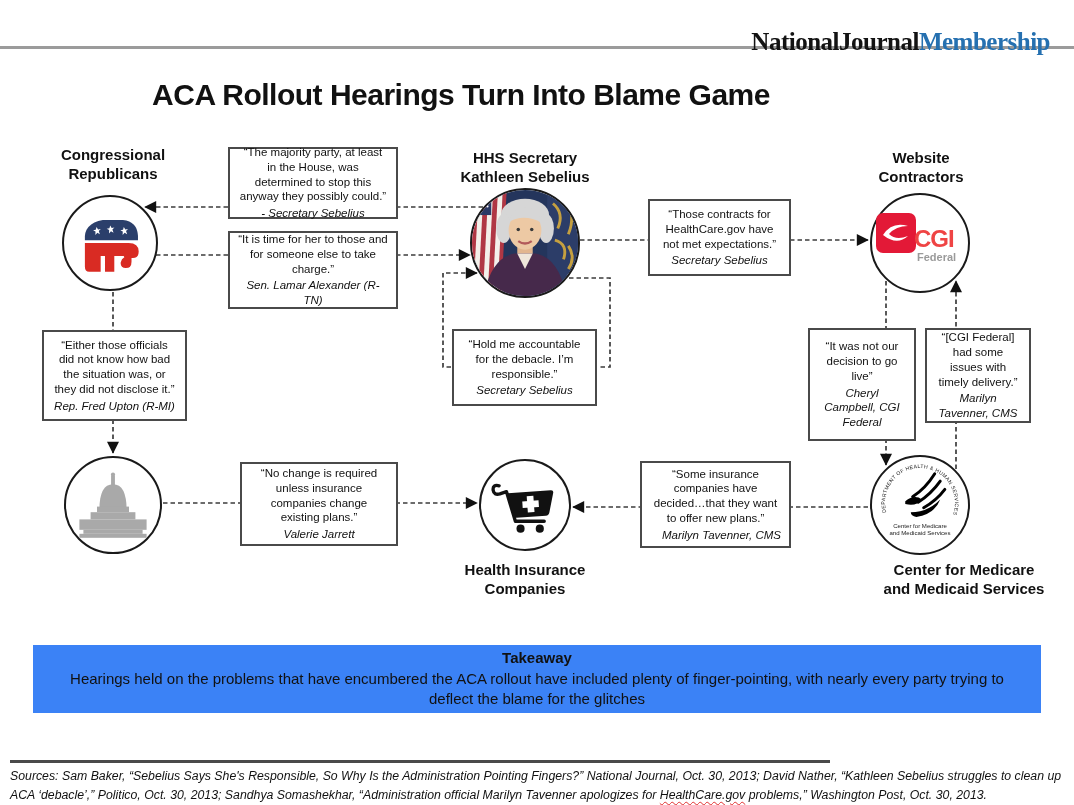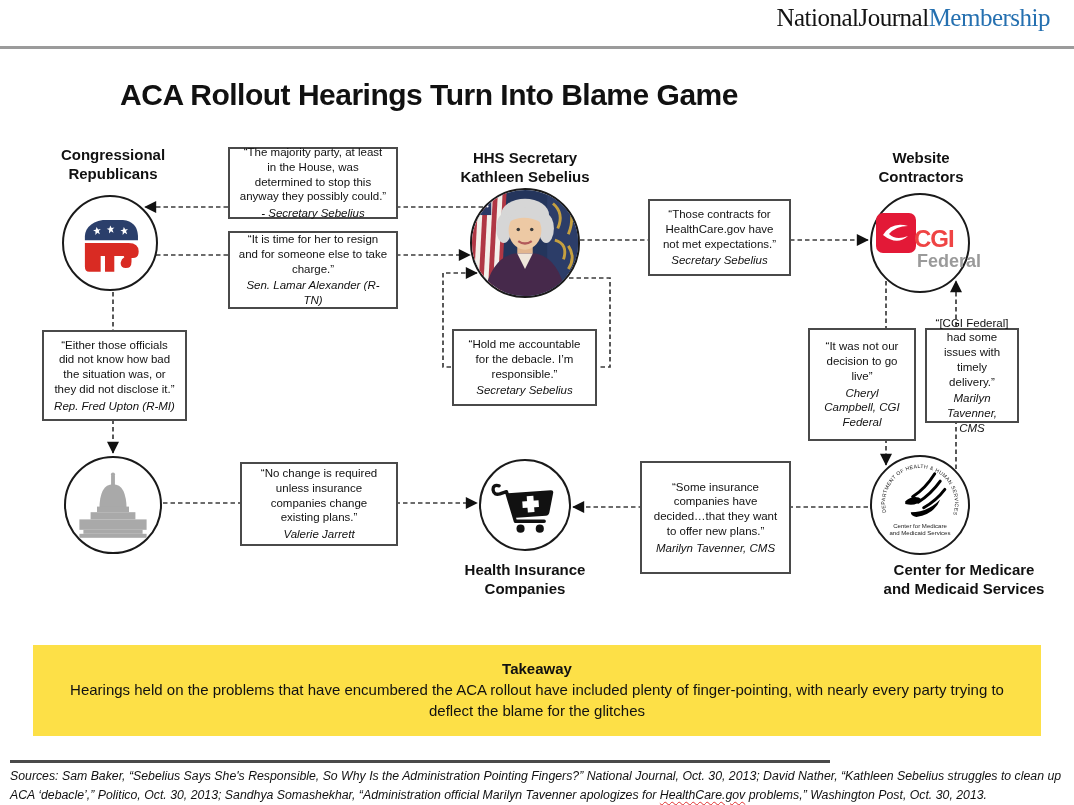--- a/index.html
+++ b/index.html
@@ -1,54 +1,54 @@
 <!DOCTYPE html>
 <html><head>
 <meta charset="utf-8">
 <style>
   html,body{margin:0;padding:0;background:#fff;}
   #stage{position:relative;width:1074px;height:805px;background:#fff;overflow:hidden;
          font-family:"Liberation Sans","DejaVu Sans",sans-serif;color:#111;}
   
-  #brand{position:absolute;top:4px;right:24px;font-family:"Liberation Serif","DejaVu Serif",serif;
-         font-weight:normal;font-size:25px;letter-spacing:-0.5px;z-index:4;}
+  #brand{position:absolute;top:28px;right:24px;font-family:"Liberation Serif","DejaVu Serif",serif;
+         font-weight:bold;font-size:25px;letter-spacing:-0.5px;z-index:4;}
   #brand .accent{}
   #header-rule{position:absolute;left:0;top:46px;width:1074px;height:3px;background:#9b9b9b;z-index:1;}
   
   #page-title{position:absolute;left:0;top:78px;width:858px;text-align:center;
-              font-size:30px;font-weight:bold;letter-spacing:-0.5px;z-index:2;}
+              font-size:30px;font-weight:bold;letter-spacing:-0.5px;z-index:2;padding-left:32px;}
   
   .node-label{position:absolute;font-weight:bold;font-size:15px;line-height:1.25;text-align:center;z-index:2;}
   
   .node-circle{position:absolute;background:#fff;border:2px solid #1a1a1a;border-radius:50%;
                display:flex;align-items:center;justify-content:center;box-sizing:border-box;z-index:3;}
   
   .qbox{position:absolute;background:#fff;border:2px solid #4a4a4a;box-sizing:border-box;
         display:flex;flex-direction:column;justify-content:center;align-items:center;
         text-align:center;font-size:11.5px;line-height:1.28;padding:4px 8px;z-index:2;}
   .qattr{font-style:italic;margin-top:2px;}
   
   #connectors{position:absolute;left:0;top:0;z-index:1;}
   .dash{stroke:#3d3d3d;stroke-width:1.7;fill:none;stroke-dasharray:4.5 3;}
   
-  #takeaway{position:absolute;left:33px;top:645px;width:1008px;height:91px;background:#fde047;
+  #takeaway{position:absolute;left:33px;top:645px;width:1008px;height:68px;background:#3b82f6;
             box-sizing:border-box;display:flex;flex-direction:column;justify-content:center;
             text-align:center;padding:8px 36px;z-index:2;}
   #takeaway .tk-head{font-weight:bold;font-size:15px;margin-bottom:3px;}
   #takeaway .tk-body{font-size:15px;line-height:1.35;}
   
   #footer-rule{position:absolute;left:10px;top:760px;width:820px;height:2.5px;background:#4a4a4a;z-index:2;}
   #sources{position:absolute;left:10px;top:767px;width:1058px;font-size:12.3px;font-style:italic;
            line-height:1.55;z-index:2;}
   #sources .wavy{text-decoration:underline;text-decoration-style:wavy;text-decoration-color:#e03030;
                  text-decoration-thickness:1px;text-underline-offset:2px;text-align:center;}
   
   .cgi-wrap{position:relative;width:92px;height:64px;}
   .cgi-name{position:absolute;left:40px;top:14px;font-size:24px;font-weight:bold;letter-spacing:-1px;}
-  .cgi-sub{position:absolute;left:43px;top:40px;font-size:18px;font-weight:bold;color:#9a9a9a;text-align:right;}
+  .cgi-sub{position:absolute;left:43px;top:40px;font-size:11px;font-weight:bold;color:#9a9a9a;text-align:right;}
 </style>
 </head>
 <body>
 
 <div id="stage">
 
   <div id="brand">
     <span style="color:#131313;">NationalJournal</span><span class="accent" style="color:#2570b0;">Membership</span>
   </div>
   <div id="header-rule"></div>
@@ -77,48 +77,48 @@
   <div class="node-label" style="left:450px;top:149px;width:150px;">HHS Secretary Kathleen Sebelius</div>
   <div class="node-label" style="left:866px;top:149px;width:110px;">Website Contractors</div>
   <div class="node-label" style="left:450px;top:561px;width:150px;">Health Insurance Companies</div>
   <div class="node-label" style="left:835px;top:561px;width:170px;margin-left:44px;">Center for Medicare and Medicaid Services</div>
 
   <div class="qbox" style="left:228px;top:147px;width:170px;height:72px;">
     <div>“The majority party, at least in the House, was determined to stop this anyway they possibly could.”</div>
     <div class="qattr">- Secretary Sebelius</div>
   </div>
   <div class="qbox" style="left:228px;top:231px;width:170px;height:78px;">
-    <div>“It is time for her to resign and for someone else to take charge.”</div>
+    <div>“It is time for her to those and for someone else to take charge.”</div>
     <div class="qattr">Sen. Lamar Alexander (R-TN)</div>
   </div>
   <div class="qbox" style="left:648px;top:199px;width:143px;height:77px;">
     <div>“Those contracts for HealthCare.gov have not met expectations.”</div>
     <div class="qattr">Secretary Sebelius</div>
   </div>
   <div class="qbox" style="left:452px;top:329px;width:145px;height:77px;">
     <div>“Hold me accountable for the debacle. I’m responsible.”</div>
     <div class="qattr">Secretary Sebelius</div>
   </div>
   <div class="qbox" style="left:42px;top:330px;width:145px;height:91px;">
     <div>“Either those officials did not know how bad the situation was, or they did not disclose it.”</div>
     <div class="qattr">Rep. Fred Upton (R-MI)</div>
   </div>
   <div class="qbox" style="left:808px;top:328px;width:108px;height:113px;">
     <div>“It was not our decision to go live”</div>
     <div class="qattr">Cheryl Campbell, CGI Federal</div>
   </div>
-  <div class="qbox" style="left:925px;top:328px;width:94px;height:95px;">
+  <div class="qbox" style="left:925px;top:328px;width:106px;height:95px;">
     <div>“[CGI Federal] had some issues with timely delivery.”</div>
     <div class="qattr">Marilyn Tavenner, CMS</div>
   </div>
   <div class="qbox" style="left:240px;top:462px;width:158px;height:84px;">
     <div>“No change is required unless insurance companies change existing plans.”</div>
     <div class="qattr">Valerie Jarrett</div>
   </div>
-  <div class="qbox" style="left:640px;top:461px;width:151px;height:113px;">
+  <div class="qbox" style="left:640px;top:461px;width:151px;height:87px;align-items:flex-end;">
     <div>“Some insurance companies have decided…that they want to offer new plans.”</div>
     <div class="qattr">Marilyn Tavenner, CMS</div>
   </div>
 
   <div class="node-circle" style="left:62px;top:195px;width:96px;height:96px;">
     <svg width="72" height="66" viewBox="0 0 100 92">
       <path fill="#2b3f6b" d="M15 42 Q13 19 40 14 L68 14 Q88 16 89 36 L89 42 Z"></path>
       <g fill="#fff">
         <polygon transform="translate(32,29) rotate(-8)" points="0,-5.4 1.6,-1.7 5.4,-1.7 2.3,0.6 3.2,5.3 0,2.7 -3.2,5.3 -2.3,0.6 -5.4,-1.7 -1.6,-1.7"></polygon>
         <polygon transform="translate(51,27) rotate(-8)" points="0,-5.4 1.6,-1.7 5.4,-1.7 2.3,0.6 3.2,5.3 0,2.7 -3.2,5.3 -2.3,0.6 -5.4,-1.7 -1.6,-1.7"></polygon>

